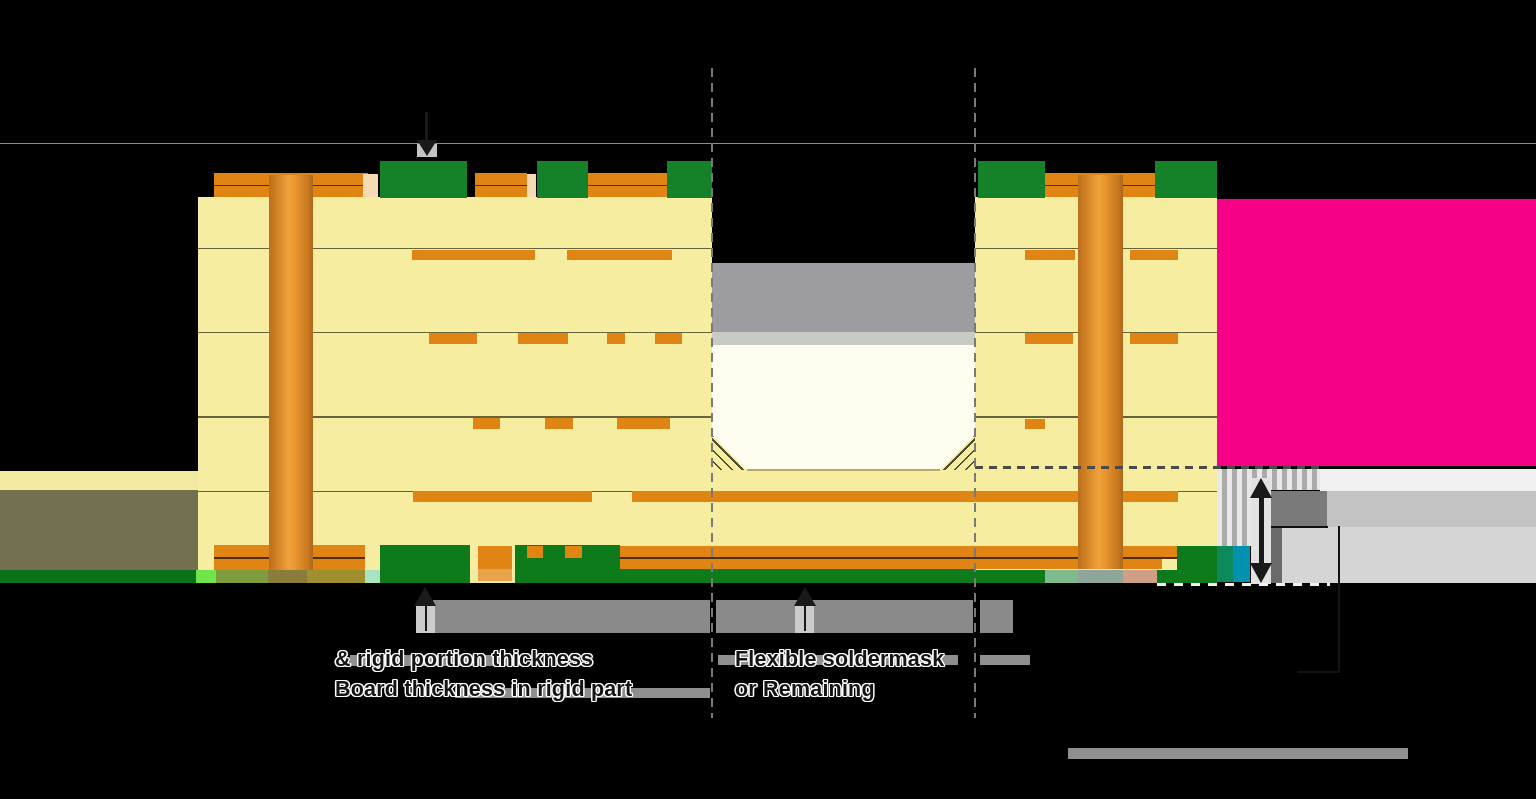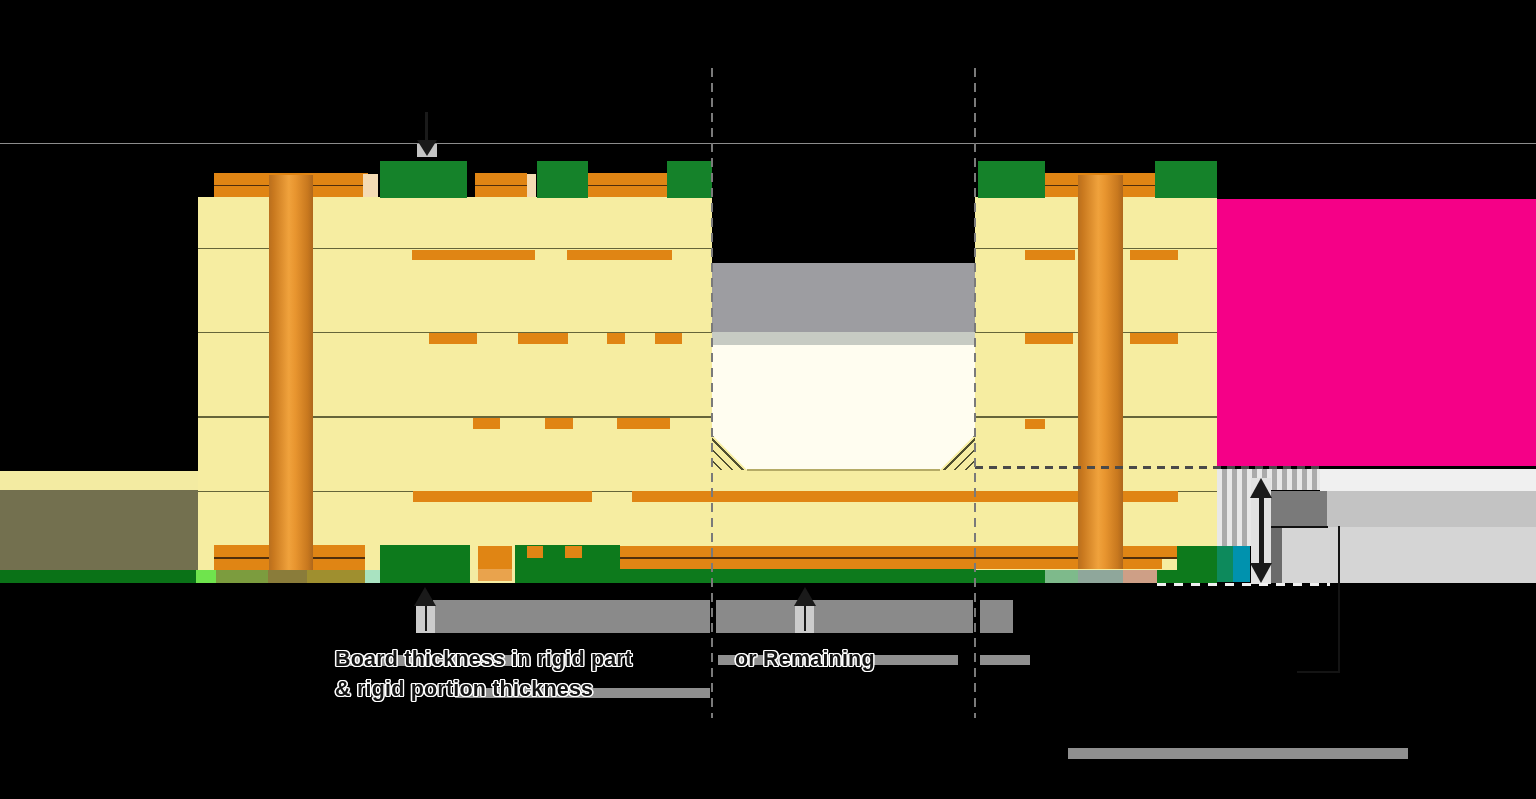--- a/index.html
+++ b/index.html
@@ -190,20 +190,21 @@
     <div class="a tri" style="left:416.5px;top:140px;border-left:10.5px solid transparent;border-right:10.5px solid transparent;border-top:16px solid #1A1A1A;"></div>
   </div>
 
   <div class="a tbar" style="left:350px;top:655px;width:173px;height:11px;"></div>
   <div class="a tbar" style="left:455px;top:688px;width:255px;height:10px;"></div>
   <div class="a tbar" style="left:718px;top:655px;width:240px;height:10px;"></div>
   <div class="a tbar" style="left:980px;top:655px;width:50px;height:10px;"></div>
   <div class="a tbar" style="left:1068px;top:748px;width:340px;height:11px;"></div>
 
   <div class="label" style="left:335px;top:644px;">
+    <div>&amp; rigid portion thickness</div>
     <div>Board thickness in rigid part</div>
-    <div>&amp; rigid portion thickness</div>
   </div>
   <div class="label" style="left:735px;top:644px;">
+    <div>Flexible soldermask</div>
     <div>or Remaining</div>
   </div>
 
 </div>
 
 </body></html>

